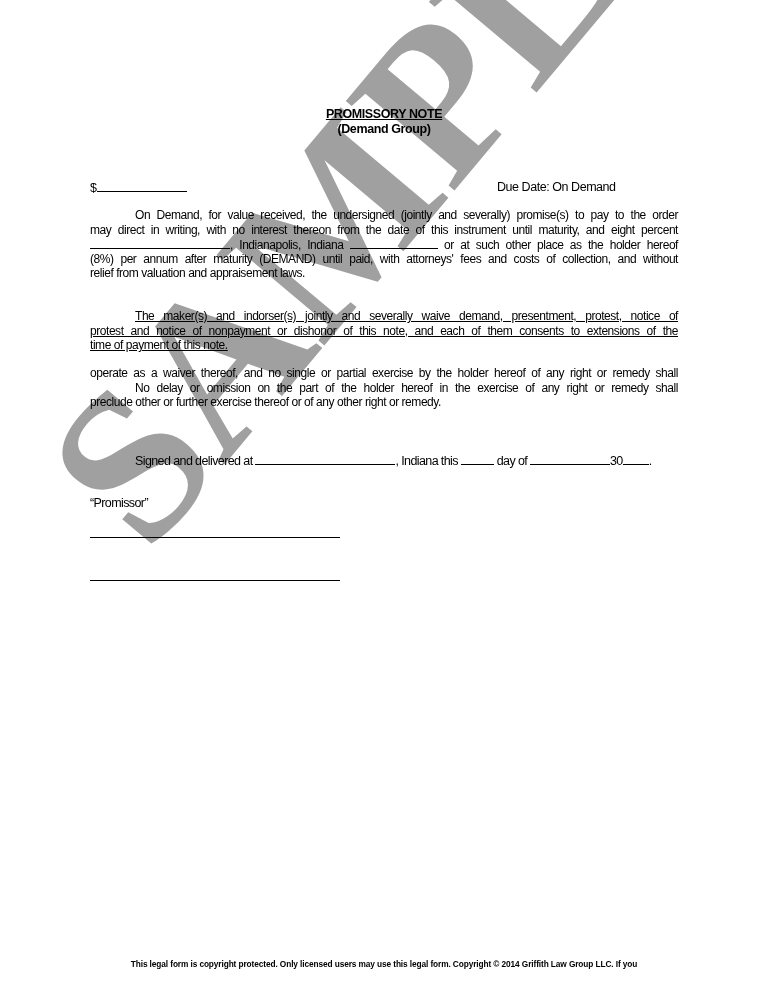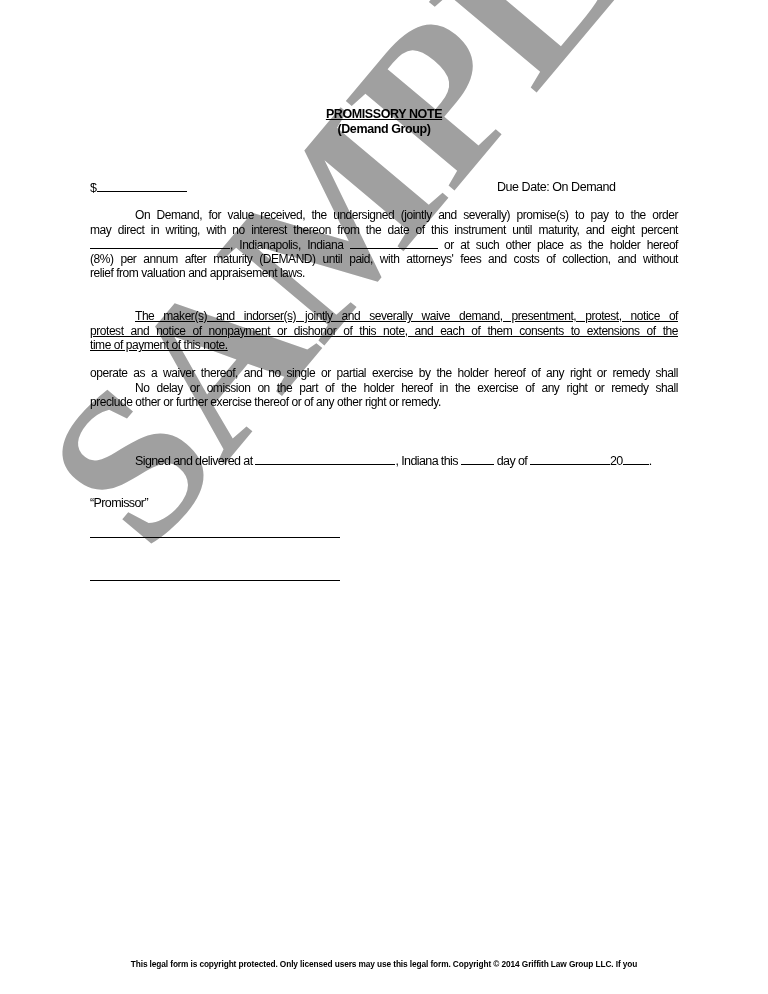--- a/index.html
+++ b/index.html
@@ -83,21 +83,21 @@
       <span class="line">operate as a waiver thereof, and no single or partial exercise by the holder hereof of any right or remedy shall</span>
       <span class="line"><span class="indent"></span><span>No delay or omission on the part of the holder hereof in the exercise of any right or remedy shall</span></span>
       <span class="line last">preclude other or further exercise thereof or of any other right or remedy.</span>
     </div>
 
     <div class="row" style="left:135px; top:437px; letter-spacing:-0.6px;">
       <span>Signed and delivered at</span>
       <span class="blank" style="width:140px;"></span><span>, Indiana this</span>
       <span class="blank" style="width:33px;"></span>
       <span>day of</span>
-      <span class="blank" style="width:80px;"></span><span>20</span><span class="blank" style="width:26px;"></span><span>.</span>
+      <span class="blank" style="width:80px;"></span><span>30</span><span class="blank" style="width:26px;"></span><span>.</span>
     </div>
 
     <div class="row" style="left:90px; top:480px; letter-spacing:-0.6px;">“Promissor”</div>
 
     <div class="sig-line" style="top:521px;"></div>
     <div class="sig-line" style="top:564px;"></div>
 
     <div class="footer">
       <div>This legal form is copyright protected.  Only licensed users may use this legal form.  Copyright © 2014 Griffith Law Group LLC. If you</div>
     </div>

